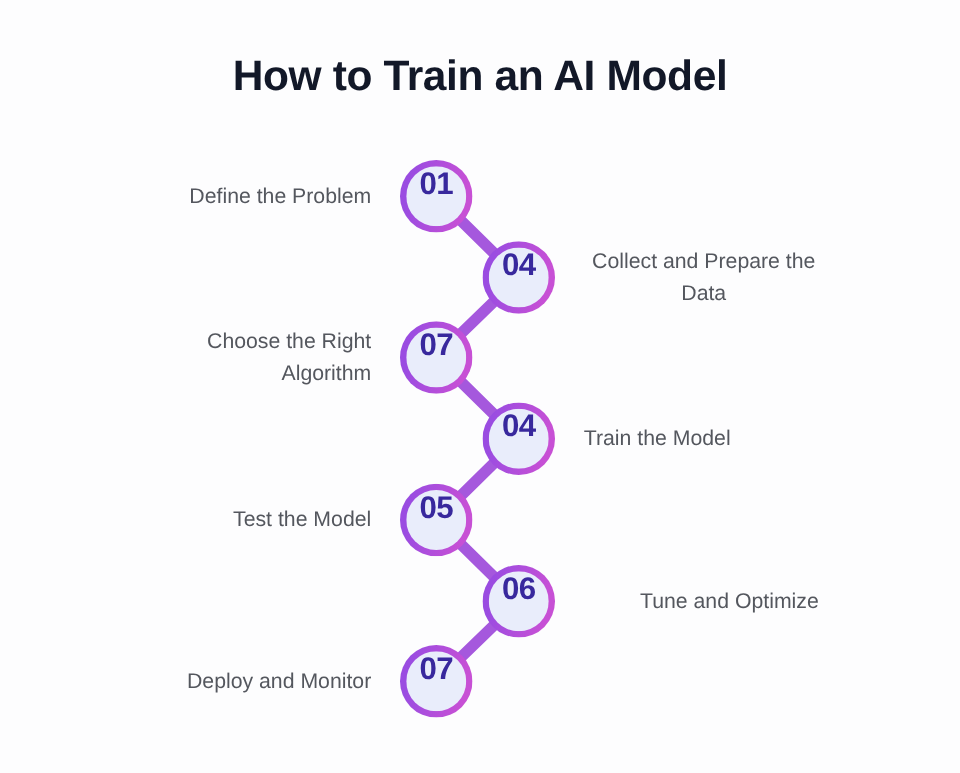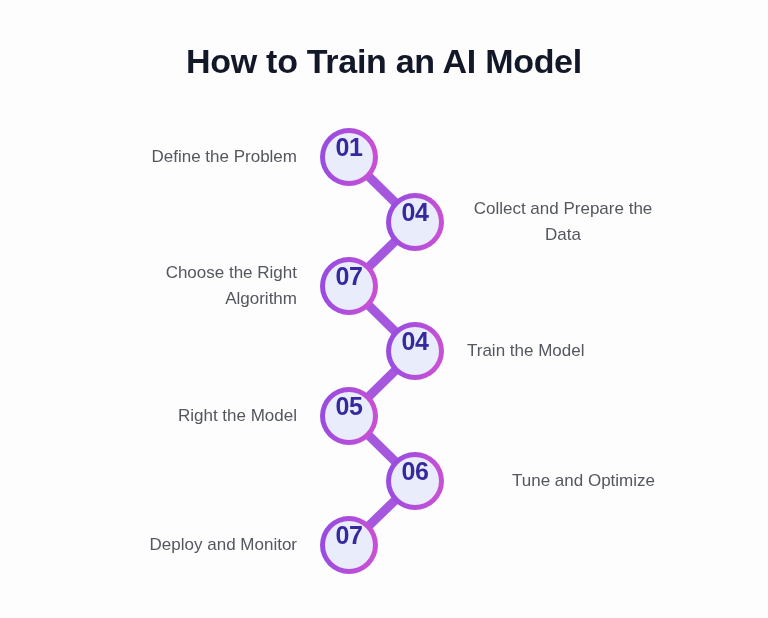--- a/index.html
+++ b/index.html
@@ -106,21 +106,21 @@
       <div class="step">
     <div class="step-circle" style="left: 386px; top: 322px;">
       <span class="step-number">04</span>
     </div>
     <div class="step-label align-left" style="top: 351px; left: 467px;">Train the Model</div>
   </div>
       <div class="step">
     <div class="step-circle" style="left: 320px; top: 387px;">
       <span class="step-number">05</span>
     </div>
-    <div class="step-label align-right" style="top: 416px; right: 471px;">Right the Model</div>
+    <div class="step-label align-right" style="top: 416px; right: 471px;">Test the Model</div>
   </div>
       <div class="step">
     <div class="step-circle" style="left: 386px; top: 452px;">
       <span class="step-number">06</span>
     </div>
     <div class="step-label align-left" style="top: 481px; left: 467px; margin-left: 45px;">Tune and Optimize</div>
   </div>
       <div class="step">
     <div class="step-circle" style="left: 320px; top: 516px;">
       <span class="step-number">07</span>

